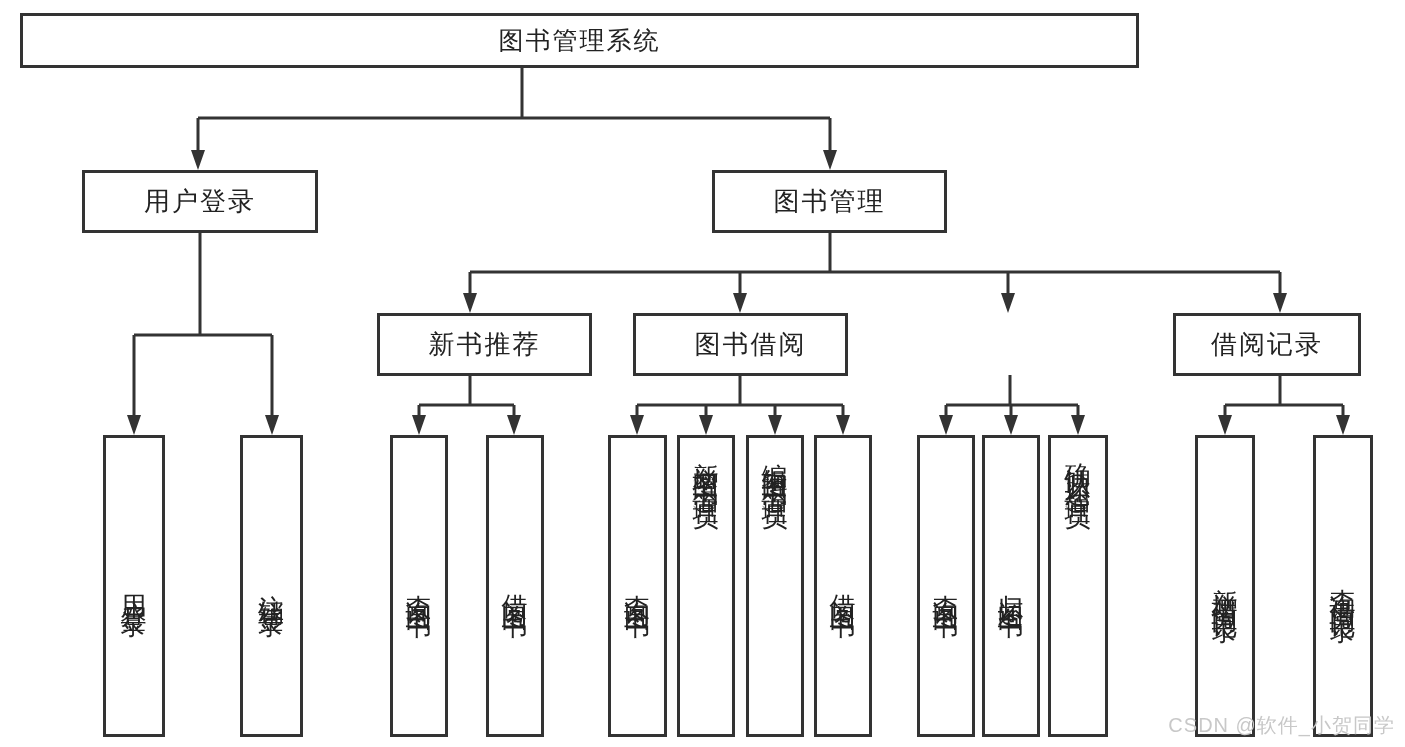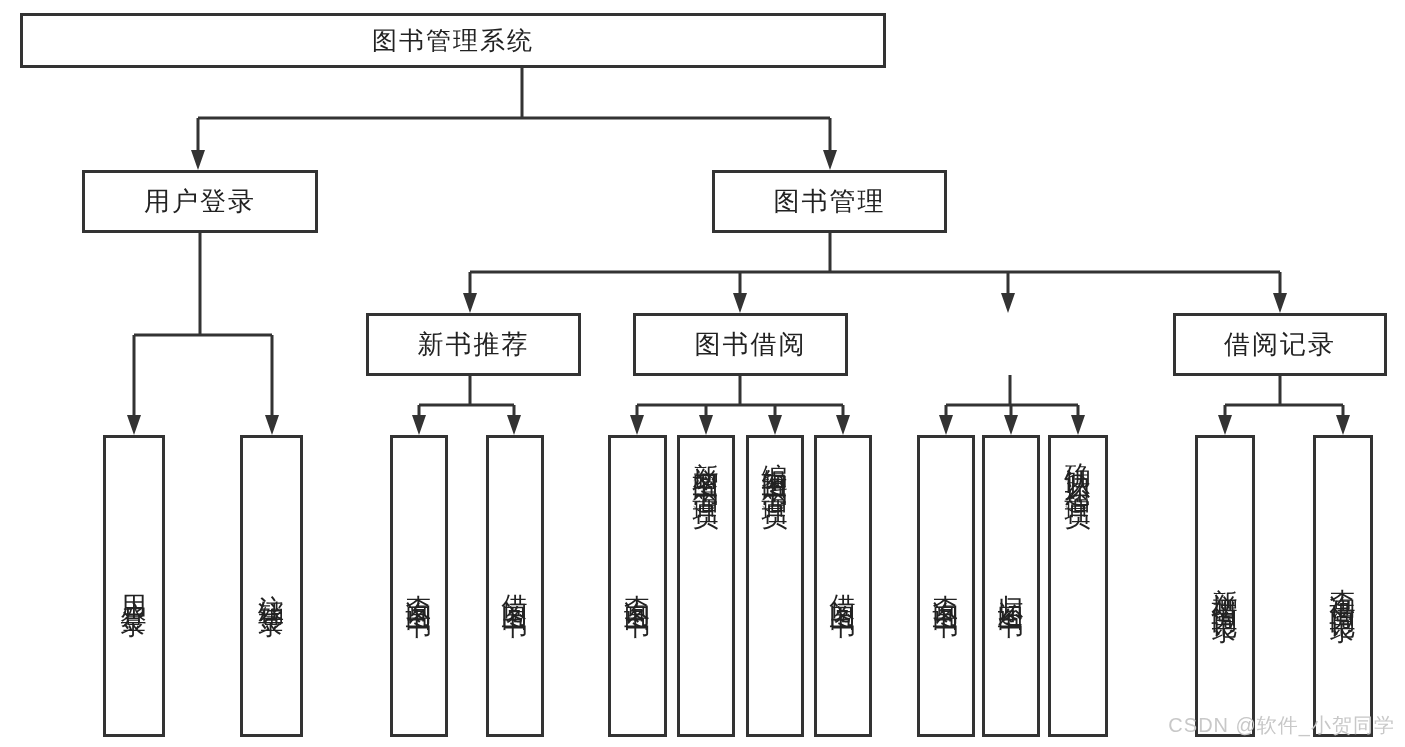--- a/index.html
+++ b/index.html
@@ -68,38 +68,38 @@
              M463,293 L477,293 L470,313 Z  M733,293 L747,293 L740,313 Z
              M1001,293 L1015,293 L1008,313 Z  M1273,293 L1287,293 L1280,313 Z
              M412,415 L426,415 L419,435 Z  M507,415 L521,415 L514,435 Z
              M630,415 L644,415 L637,435 Z  M699,415 L713,415 L706,435 Z
              M768,415 L782,415 L775,435 Z  M836,415 L850,415 L843,435 Z
              M939,415 L953,415 L946,435 Z  M1004,415 L1018,415 L1011,435 Z
              M1071,415 L1085,415 L1078,435 Z  M1218,415 L1232,415 L1225,435 Z
              M1336,415 L1350,415 L1343,435 Z" fill="#333333" stroke="none"></path>
   </svg>
 
-  <div class="node title" style="left:20px; top:13px; width:866px; height:55px;font-family:Liberation Serif, serif;">
+  <div class="node title" style="left:20px; top:13px; width:1119px; height:55px;font-family:Liberation Serif, serif;">
     <span>图书管理系统</span>
   </div>
 
   <div class="node" style="left:82px; top:170px; width:236px; height:63px;">
     <span>用户登录</span>
   </div>
   <div class="node" style="left:712px; top:170px; width:235px; height:63px;">
     <span>图书管理</span>
   </div>
 
-  <div class="node" style="left:366px; top:313px; width:215px; height:63px;">
+  <div class="node" style="left:377px; top:313px; width:215px; height:63px;">
     <span>新书推荐</span>
   </div>
   <div class="node" style="left:633px; top:313px; width:215px; height:63px;padding-left:20px;">
     <span>图书借阅</span>
   </div>
-  <div class="node" style="left:1173px; top:313px; width:214px; height:63px;">
+  <div class="node" style="left:1173px; top:313px; width:188px; height:63px;">
     <span>借阅记录</span>
   </div>
 
   <div class="node v" style="left:103px; top:435px; width:62px; height:302px;">
     <span>用户登录</span>
   </div>
   <div class="node v" style="left:240px; top:435px; width:63px; height:302px;">
     <span>注销登录</span>
   </div>
 

